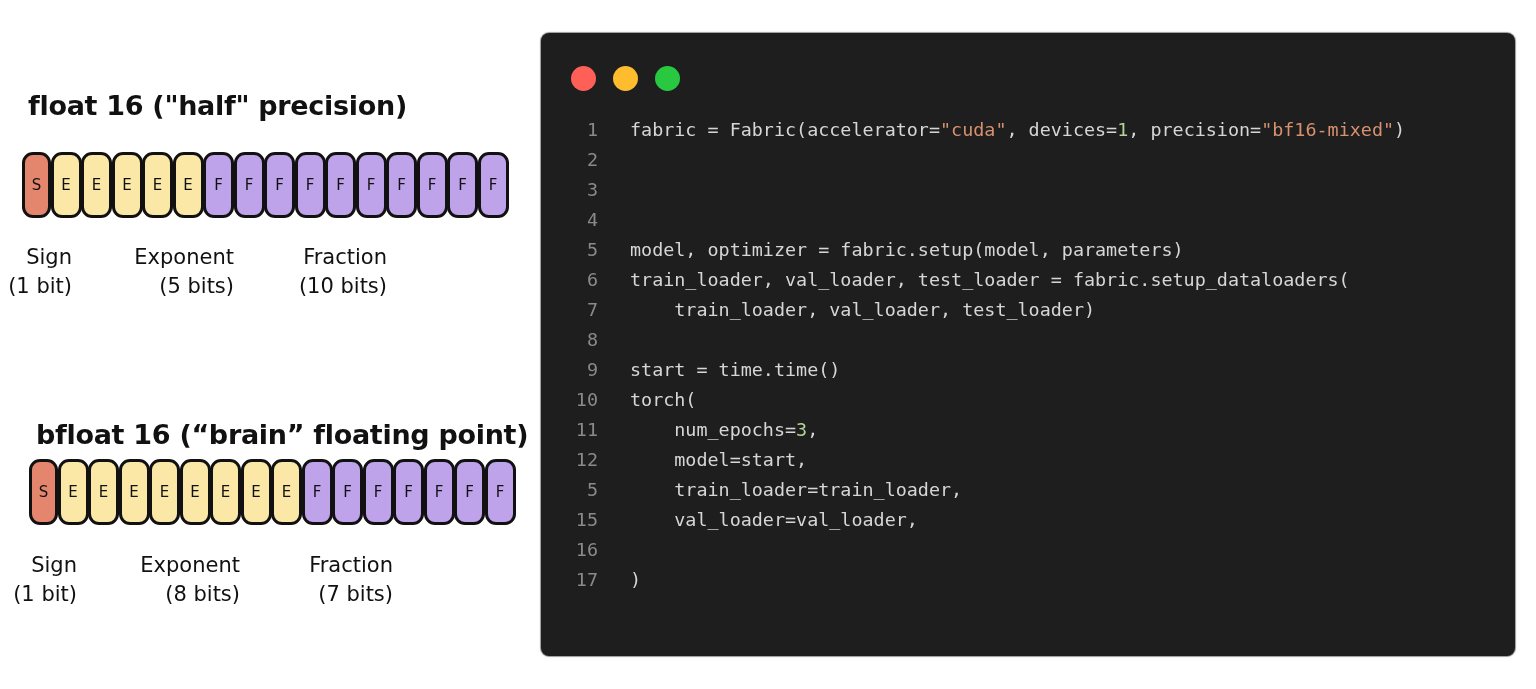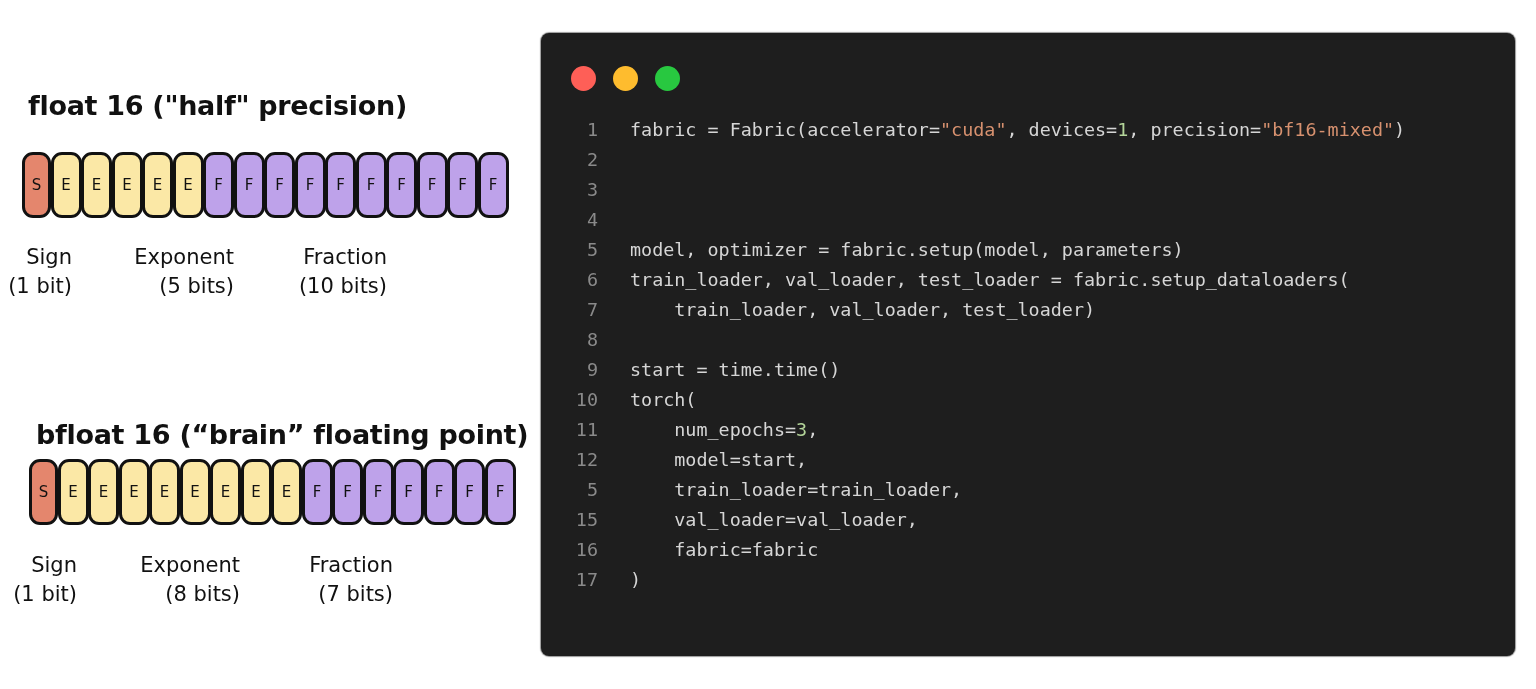--- a/index.html
+++ b/index.html
@@ -118,15 +118,15 @@
     <div class="line"><span class="ln">5</span><span><span>model, optimizer = fabric.setup(model, parameters)</span></span></div>
     <div class="line"><span class="ln">6</span><span><span>train_loader, val_loader, test_loader = fabric.setup_dataloaders(</span></span></div>
     <div class="line"><span class="ln">7</span><span><span>    train_loader, val_loader, test_loader)</span></span></div>
     <div class="line"><span class="ln">8</span><span></span></div>
     <div class="line"><span class="ln">9</span><span><span>start = time.time()</span></span></div>
     <div class="line"><span class="ln">10</span><span><span>torch(</span></span></div>
     <div class="line"><span class="ln">11</span><span><span>    num_epochs=</span><span class="tok-num">3</span><span>,</span></span></div>
     <div class="line"><span class="ln">12</span><span><span>    model=start,</span></span></div>
     <div class="line"><span class="ln">5</span><span><span>    train_loader=train_loader,</span></span></div>
     <div class="line"><span class="ln">15</span><span><span>    val_loader=val_loader,</span></span></div>
-    <div class="line"><span class="ln">16</span><span><span>    fabric=fabric</span></span></div>
+    <div class="line"><span class="ln">16</span></div>
     <div class="line"><span class="ln">17</span><span><span>)</span></span></div>
   </div>
 
 </body></html>

